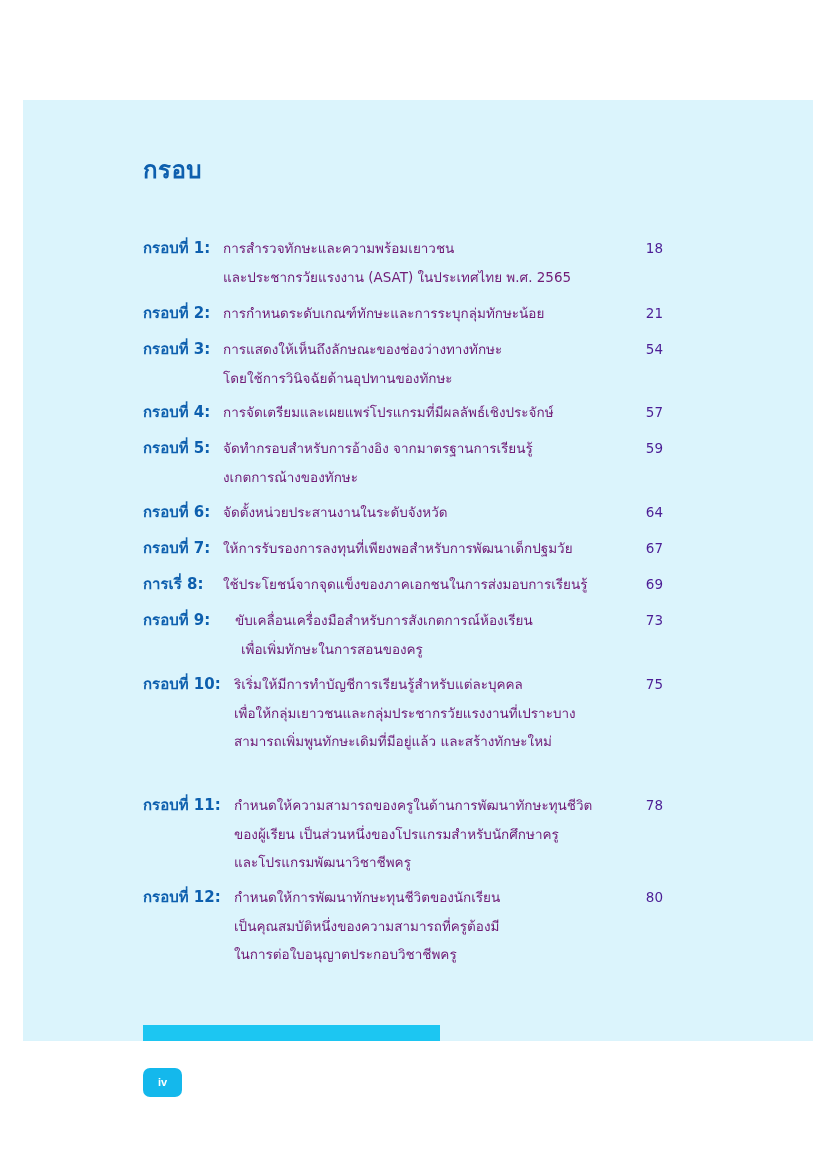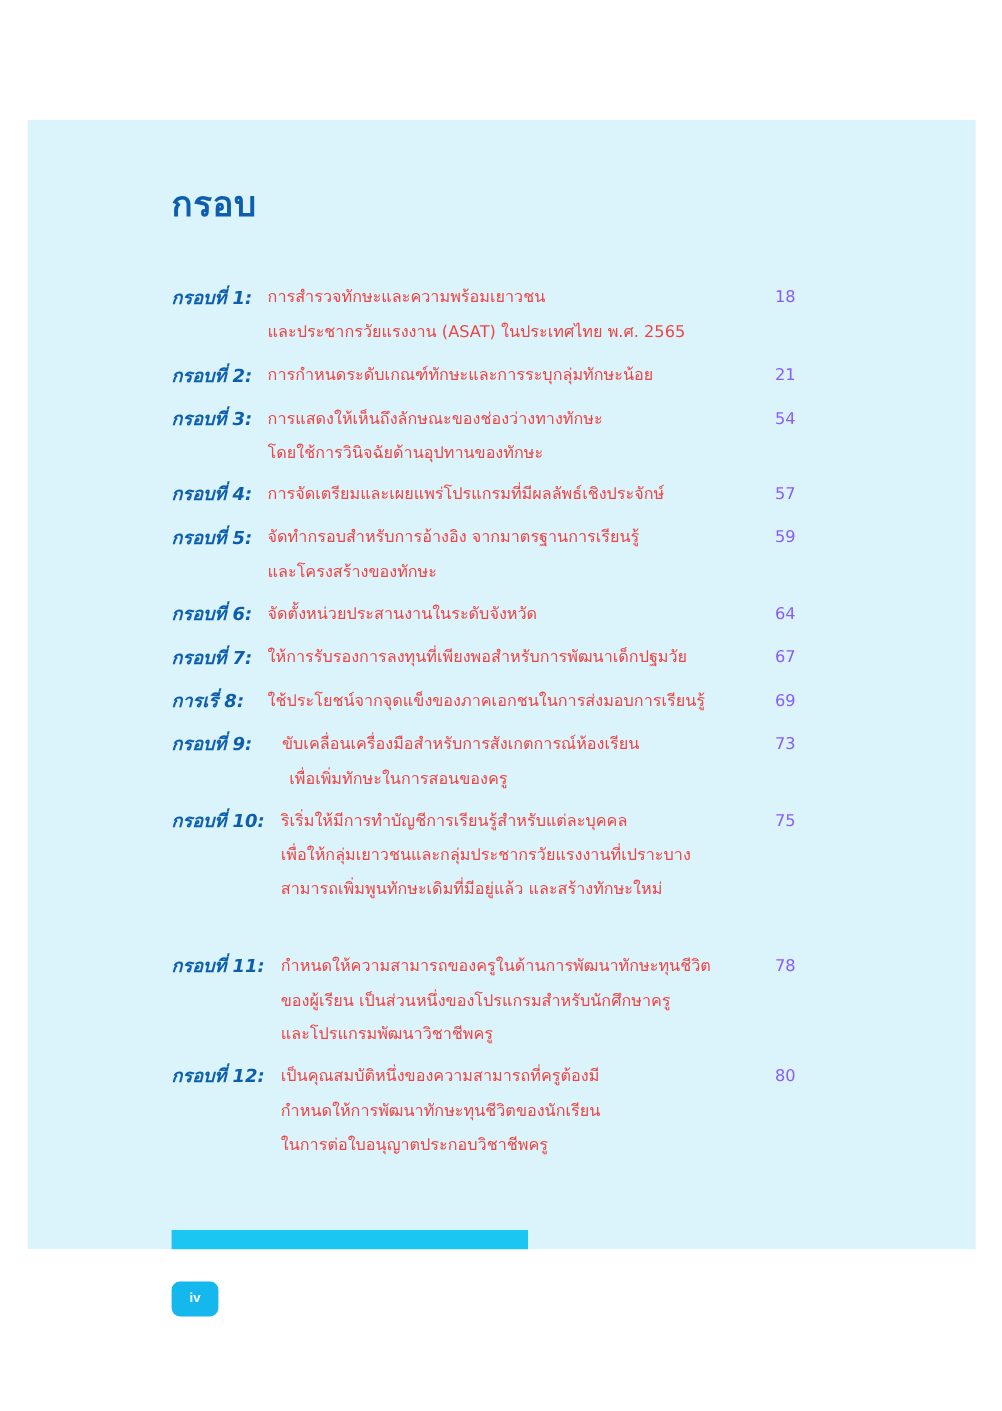--- a/index.html
+++ b/index.html
@@ -20,21 +20,21 @@
       top: 100px;
       width: 790px;
       height: 941px;
       background: #dbf4fc;
     }
     .title {
       position: absolute;
       left: 143px;
       top: 150px;
       margin: 0;
-      font-size: 29px;
+      font-size: 24px;
       font-weight: bold;
       color: #0d5fae;
       letter-spacing: 0.5px;
       line-height: 40px;
     }
     .toc {
       position: absolute;
       left: 143px;
       top: 234px;
       width: 520px;
@@ -46,40 +46,39 @@
     }
     .entry .label {
       position: absolute;
       left: 0;
       top: 0;
       font-size: 15px;
       font-weight: bold;
       color: #0d5fae;
       white-space: nowrap;
       line-height: 28px;
-      font-style: italic;
     }
     .entry .lines {
       position: absolute;
       top: 0;
     }
     .entry .line {
       display: block;
       font-size: 13.5px;
-      color: #ef4444;
+      color: #701a75;
       white-space: nowrap;
       line-height: 28.5px;
       height: 28.5px;
     }
     .entry .page {
       position: absolute;
       right: 0;
       top: 0;
       font-size: 13.5px;
-      color: #8b5cf6;
+      color: #4c1d95;
       line-height: 28px;
       text-align: left;
     }
     .accent-bar {
       position: absolute;
       left: 143px;
       top: 1025px;
       width: 297px;
       height: 16px;
       background: #1cc6f2;
@@ -140,21 +139,21 @@
     <span class="lines" style="left:80px;">
       <span class="line">การจัดเตรียมและเผยแพร่โปรแกรมที่มีผลลัพธ์เชิงประจักษ์</span>
     </span>
     <span class="page">57</span>
   </div>
 
   <div class="entry" style="top:200px;">
     <span class="label">กรอบที่ 5:</span>
     <span class="lines" style="left:80px;">
       <span class="line">จัดทำกรอบสำหรับการอ้างอิง จากมาตรฐานการเรียนรู้</span>
-      <span class="line">และโครงสร้างของทักษะ</span>
+      <span class="line">งเกตการณ้างของทักษะ</span>
     </span>
     <span class="page">59</span>
   </div>
 
   <div class="entry" style="top:264px;">
     <span class="label">กรอบที่ 6:</span>
     <span class="lines" style="left:80px;">
       <span class="line">จัดตั้งหน่วยประสานงานในระดับจังหวัด</span>
     </span>
     <span class="page">64</span>
@@ -201,22 +200,22 @@
       <span class="line">กำหนดให้ความสามารถของครูในด้านการพัฒนาทักษะทุนชีวิต</span>
       <span class="line">ของผู้เรียน เป็นส่วนหนึ่งของโปรแกรมสำหรับนักศึกษาครู</span>
       <span class="line">และโปรแกรมพัฒนาวิชาชีพครู</span>
     </span>
     <span class="page">78</span>
   </div>
 
   <div class="entry" style="top:649px;">
     <span class="label">กรอบที่ 12:</span>
     <span class="lines" style="left:91px;">
+      <span class="line">กำหนดให้การพัฒนาทักษะทุนชีวิตของนักเรียน</span>
       <span class="line">เป็นคุณสมบัติหนึ่งของความสามารถที่ครูต้องมี</span>
-      <span class="line">กำหนดให้การพัฒนาทักษะทุนชีวิตของนักเรียน</span>
       <span class="line">ในการต่อใบอนุญาตประกอบวิชาชีพครู</span>
     </span>
     <span class="page">80</span>
   </div>
 
 </div>
 
 <div class="accent-bar"></div>
 
 <div class="page-badge">iv</div>

